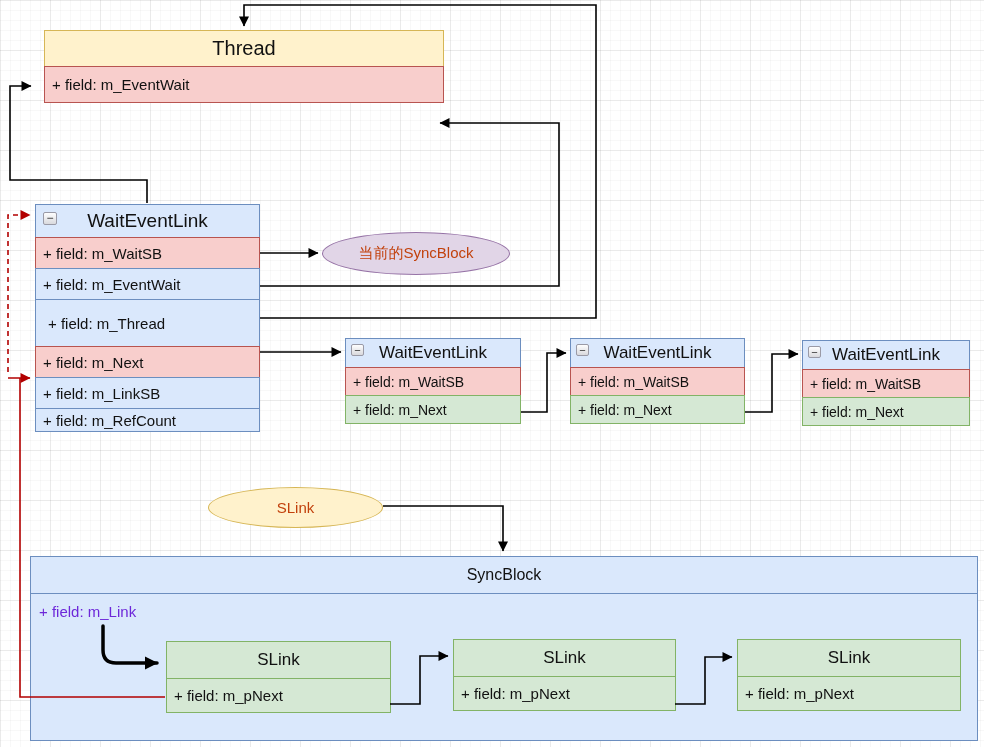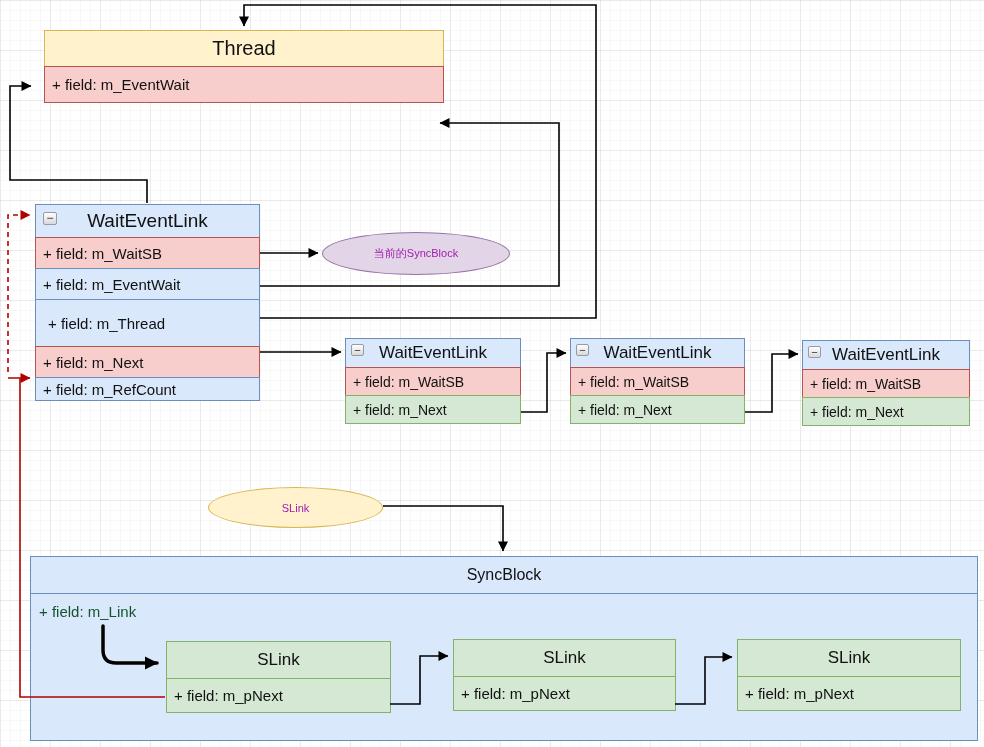--- a/index.html
+++ b/index.html
@@ -18,57 +18,58 @@
   .tb,.fr{box-sizing:border-box;border:1px solid;display:flex;align-items:center;position:relative;}
   .tb + .fr, .fr + .fr{margin-top:-1px;}
   .tb{justify-content:center;font-weight:400;color:#111;}
   .fr{padding-left:7px;font-size:15px;color:#111;}
   .fr.small{font-size:14px;}
   .yellow{background:#FFF2CC;border-color:#D6B656;}
   .red{background:#F8CECC;border-color:#B85450;}
   .blue{background:#DAE8FC;border-color:#6C8EBF;}
   .green{background:#D5E8D4;border-color:#82B366;}
   .ellipse{position:absolute;box-sizing:border-box;border:1px solid;border-radius:50%;
-    display:flex;align-items:center;justify-content:center;font-size:11px;color:#a21caf;}
+    display:flex;align-items:center;justify-content:center;font-size:15px;color:#c2410c;}
   .purple-e{background:#E1D5E7;border-color:#9673A6;}
   .yellow-e{background:#FFF2CC;border-color:#D6B656;}
   .collapse{
     position:absolute;left:7px;top:7px;width:14px;height:13px;
     border:1px solid #9a9aa6;border-radius:2px;
     background:linear-gradient(#fefefe,#d9d9dd);
     font-size:12px;line-height:11px;text-align:center;color:#333;
     display:flex;align-items:center;justify-content:center;box-sizing:border-box;
   }
   .collapse.sm{left:5px;top:5px;width:13px;height:12px;font-size:11px;}
   #wires{position:absolute;left:0;top:0;pointer-events:none;}
   .syncblock-body{position:absolute;box-sizing:border-box;border:1px solid #6C8EBF;background:#DAE8FC;}
   .syncblock-title{box-sizing:border-box;height:37px;border-bottom:1px solid #6C8EBF;
     display:flex;align-items:center;justify-content:center;font-size:16px;color:#111;}
   .syncblock-field{position:absolute;left:0;top:37px;height:34px;display:flex;align-items:center;
-    padding-left:8px;font-size:15px;color:#14532d;}
+    padding-left:8px;font-size:15px;color:#6d28d9;}
 </style>
 </head>
 <body>
 
 <div id="canvas">
 
   <div class="box" style="left:44px;top:30px;width:400px;">
     <div class="tb yellow" style="height:37px;font-size:20px;">Thread</div>
     <div class="fr red" style="height:37px;">+ field: m_EventWait</div>
   </div>
 
   <div class="box" style="left:35px;top:204px;width:225px;">
     <div class="tb blue" style="height:34px;font-size:19px;">
       <span class="collapse">−</span>
       <span>WaitEventLink</span>
     </div>
     <div class="fr red" style="height:32px;">+ field: m_WaitSB</div>
     <div class="fr blue" style="height:32px;">+ field: m_EventWait</div>
     <div class="fr blue" style="height:48px;padding-left:12px;">+ field: m_Thread</div>
     <div class="fr red" style="height:32px;">+ field: m_Next</div>
+    <div class="fr blue" style="height:32px;">+ field: m_LinkSB</div>
     <div class="fr blue" style="height:24px;text-align:right;">+ field: m_RefCount</div>
   </div>
 
   <div class="ellipse purple-e" style="left:322px;top:232px;width:188px;height:43px;">当前的SyncBlock</div>
 
   <div class="box" style="left:345px;top:338px;width:176px;">
     <div class="tb blue" style="height:30px;font-size:17px;">
       <span class="collapse sm">−</span>
       <span>WaitEventLink</span>
     </div>

